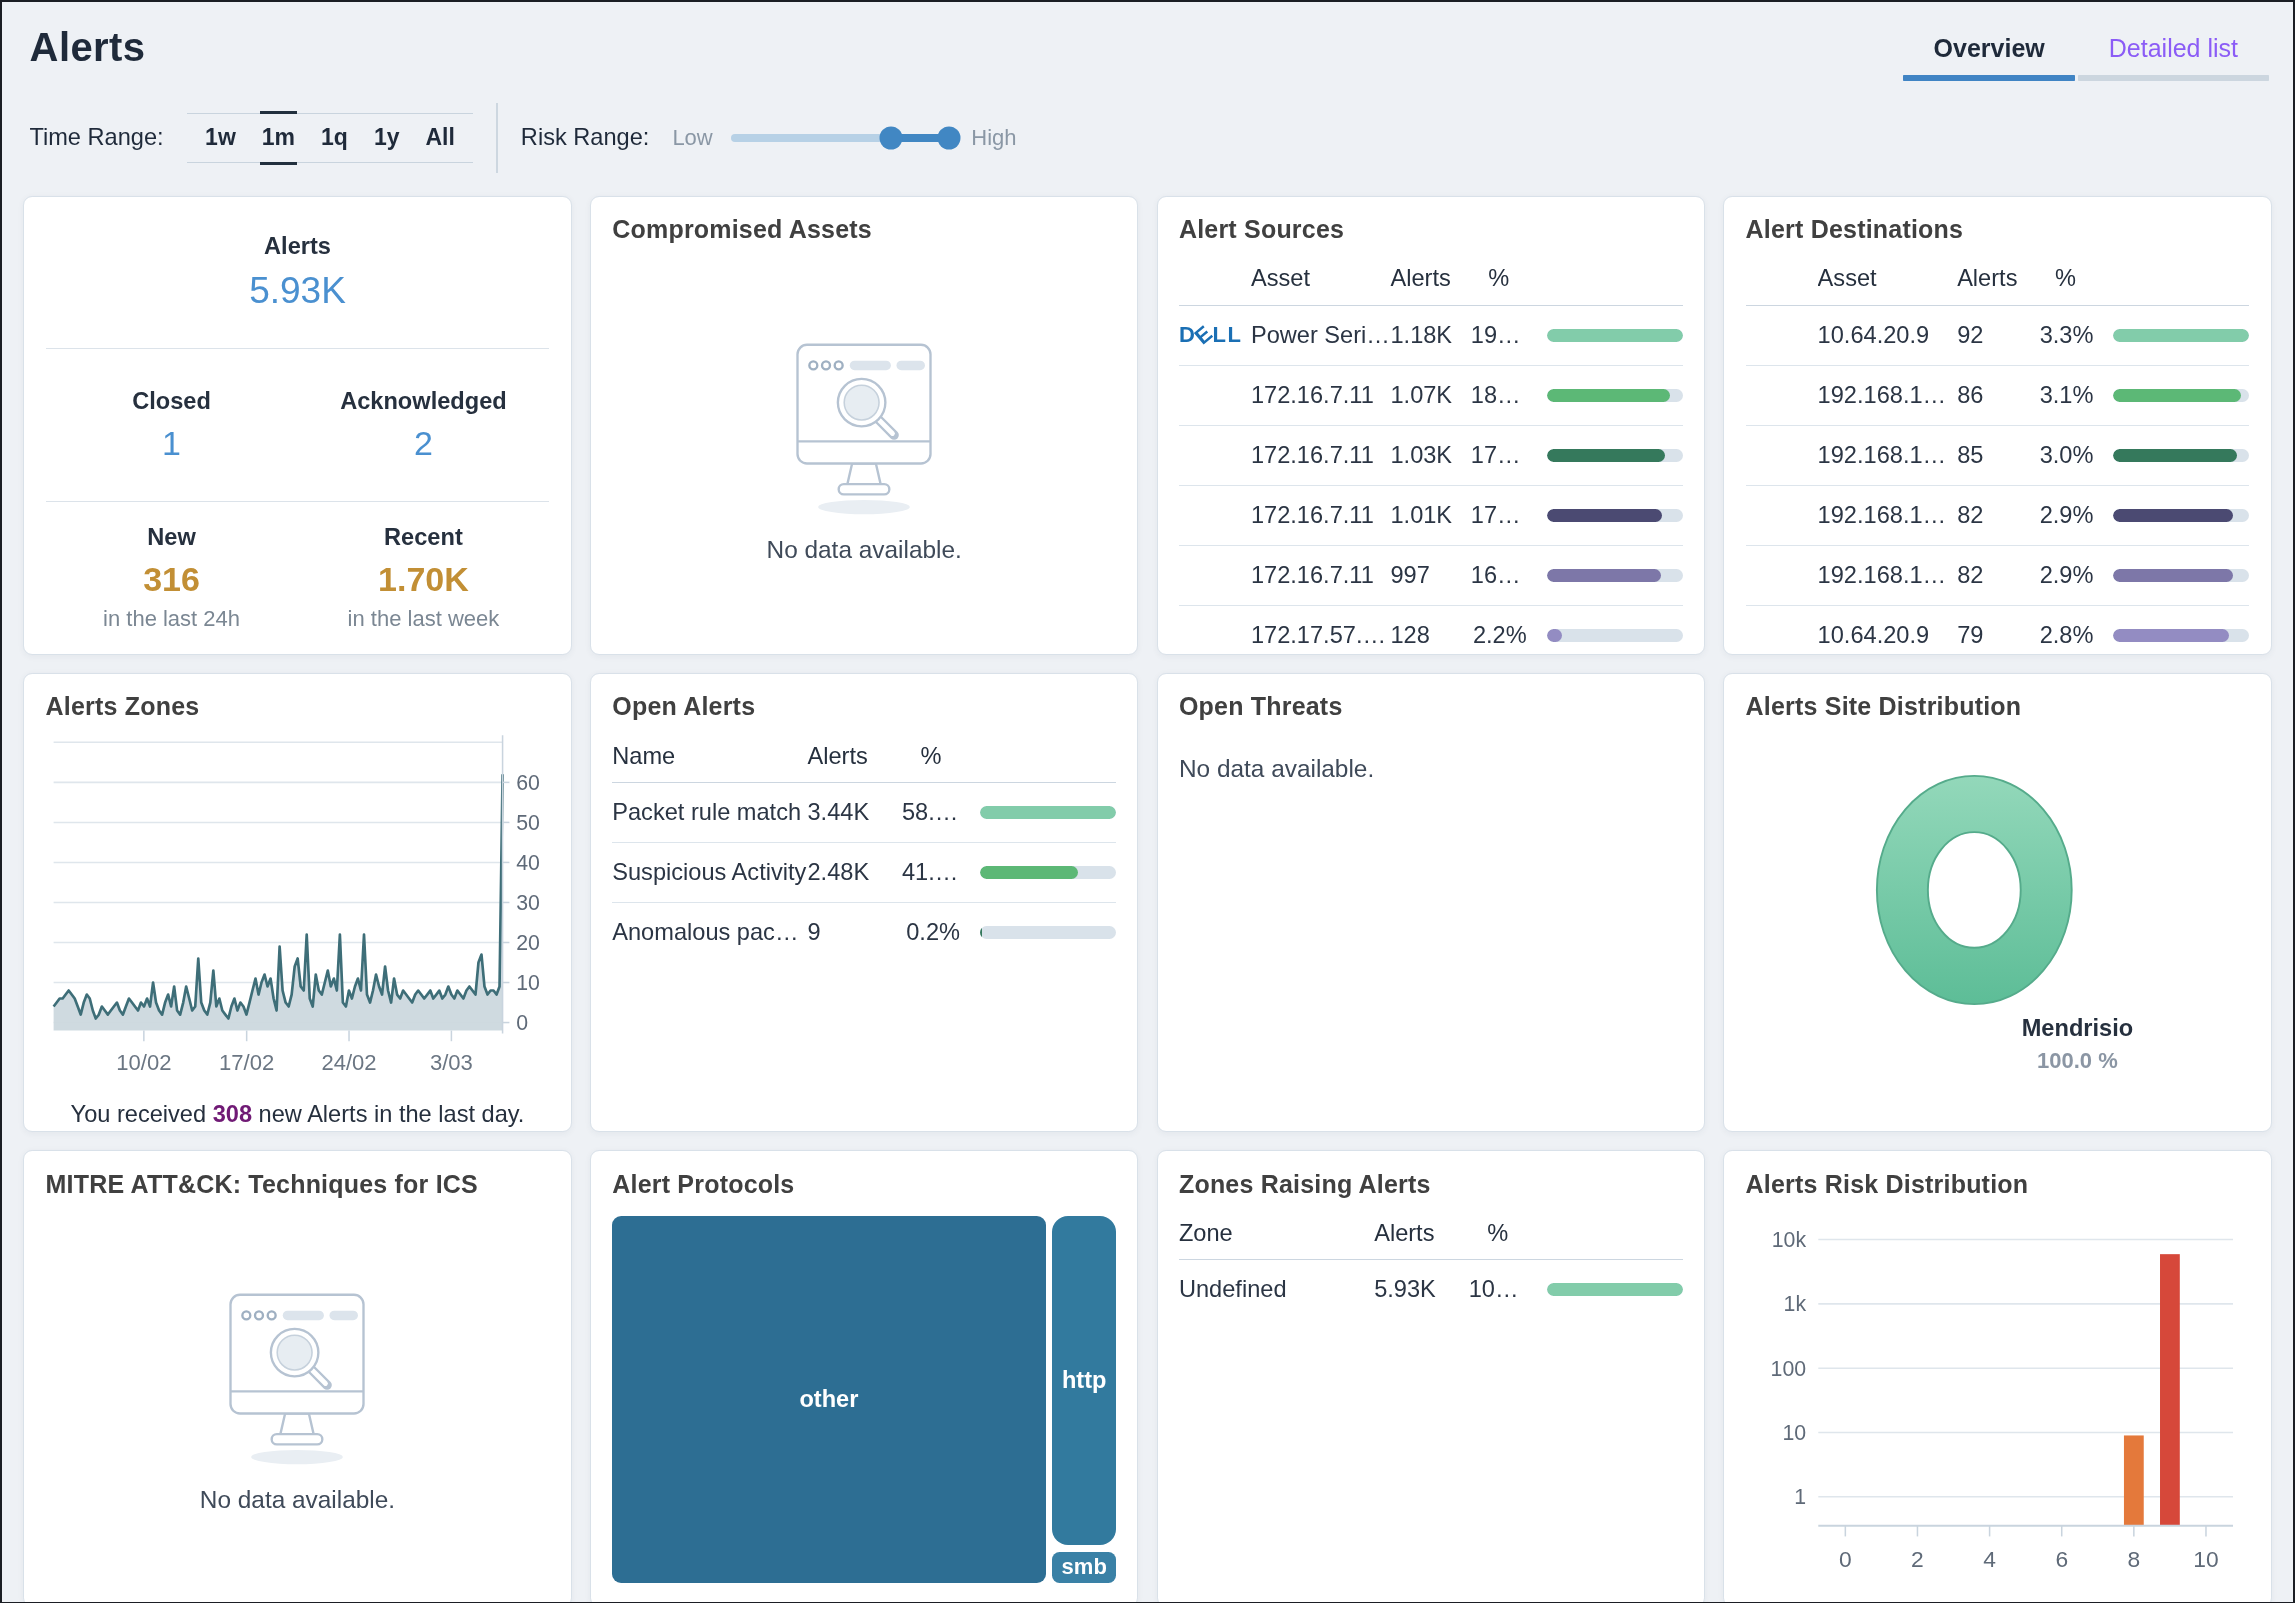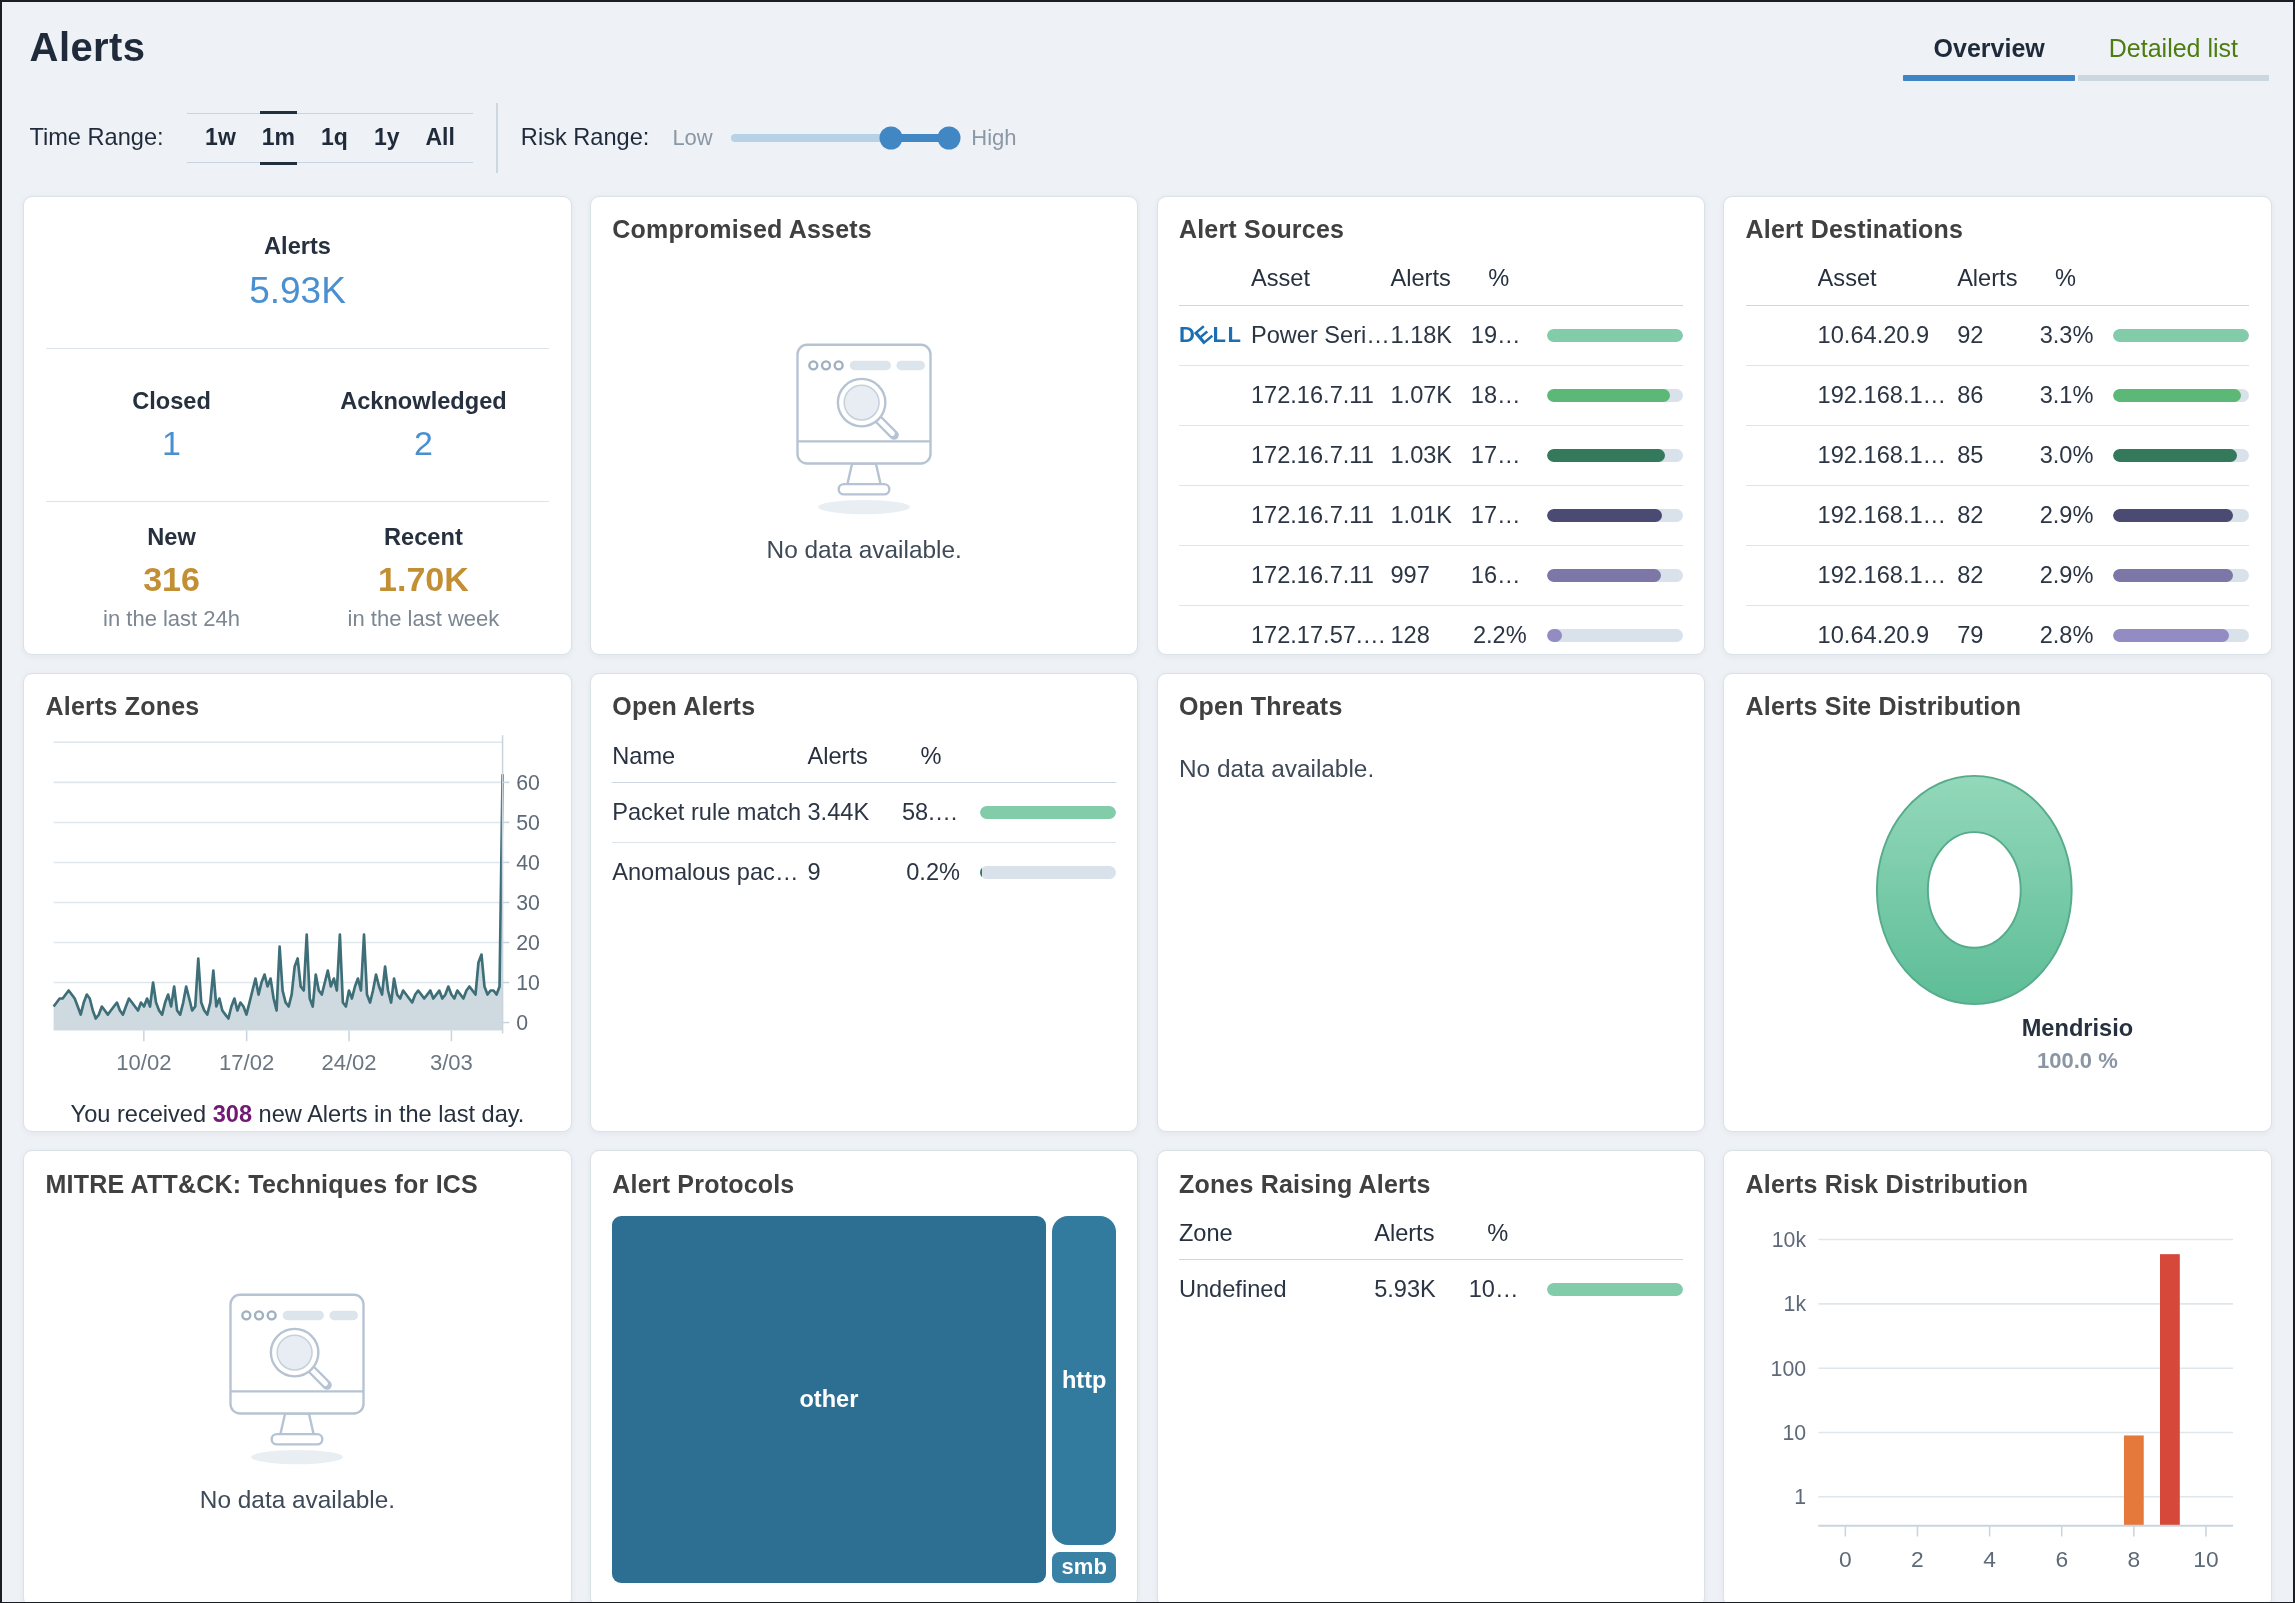--- a/index.html
+++ b/index.html
@@ -5,21 +5,21 @@
   html,body{margin:0;padding:0;background:#c9ced6;}
   .page{width:2295px;height:1604px;box-sizing:border-box;background:#eef1f5;border:2.3px solid #1b1e24;
         font-family:"Liberation Sans",sans-serif;color:#26303e;position:relative;overflow:hidden;}
   
   .header{display:flex;justify-content:space-between;align-items:flex-start;padding:20px 23px 0 23px;}
   .page-title{font-size:40px;font-weight:700;color:#1f2a3a;letter-spacing:0.4px;margin:3px 0 0 4.6px;}
   .tabs{display:flex;margin-top:7.6px;}
   .tab{padding:0 1.5px;cursor:pointer;}
   .tab .tab-label{display:block;text-align:center;font-size:25px;padding:4.6px 30.5px 0;}
   .tab.active .tab-label{font-weight:700;color:#1f2a3a;}
-  .tab.inactive .tab-label{font-weight:400;color:#4d7c0f;}
+  .tab.inactive .tab-label{font-weight:400;color:#8b5cf6;}
   .tab .tab-underline{height:6.1px;margin-top:12.2px;border-radius:0.8px;}
   .tab.active .tab-underline{background:#4084c4;}
   .tab.inactive .tab-underline{background:#ccd6df;}
   
   .controls{display:flex;align-items:center;gap:23px;padding:21.3px 23px 23px 27.4px;}
   .ctrl-label{font-size:23.6px;font-weight:500;color:#1f2a3a;}
   .timerange{display:flex;gap:23px;border-top:1.5px solid #c9d4de;border-bottom:1.5px solid #c9d4de;padding:0 17px;}
   .tr-item{font-size:23px;font-weight:600;color:#1f2a3a;padding:10.7px 1.5px;cursor:pointer;position:relative;}
   .tr-item.selected{border-top:3.8px solid #22303e;border-bottom:3.8px solid #22303e;margin:-3px 0;}
   .vdiv{width:1.5px;height:70px;background:#cdd7e0;}
@@ -391,20 +391,30 @@
         <div class="trow cols-plain">
           <span class="cell">Packet rule match</span>
           <span class="cell">3.44K</span>
           <span class="cell pct">58.1%</span>
           <span class="cell barcell">
               <span class="bar">
                 <span class="bar-fill" style="width: 100%; background: rgb(130, 204, 170);"></span>
               </span>
             </span>
         </div>
+        <div class="trow cols-plain">
+          <span class="cell">Suspicious Activity</span>
+          <span class="cell">2.48K</span>
+          <span class="cell pct">41.8%</span>
+          <span class="cell barcell">
+              <span class="bar">
+                <span class="bar-fill" style="width: 72%; background: rgb(92, 184, 118);"></span>
+              </span>
+            </span>
+        </div>
         <div class="trow cols-plain" style="border-bottom:none">
           <span class="cell">Anomalous packets</span>
           <span class="cell">9</span>
           <span class="cell pct">0.2%</span>
           <span class="cell barcell">
               <span class="bar">
                 <span class="bar-fill" style="width: 1.2%; background: rgb(53, 121, 92);"></span>
               </span>
             </span>
         </div>

